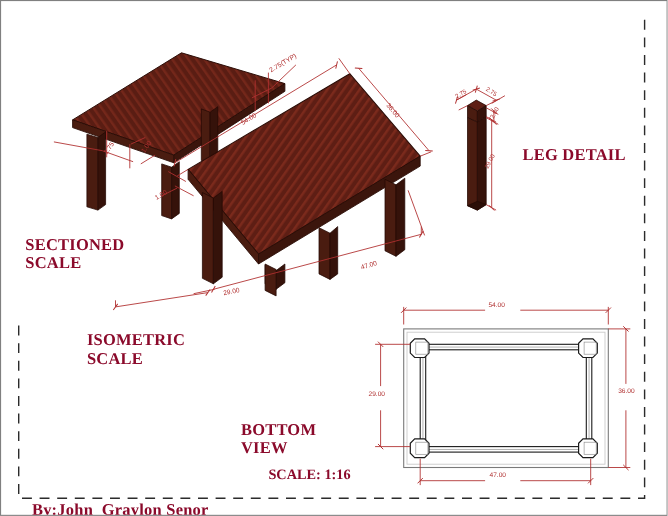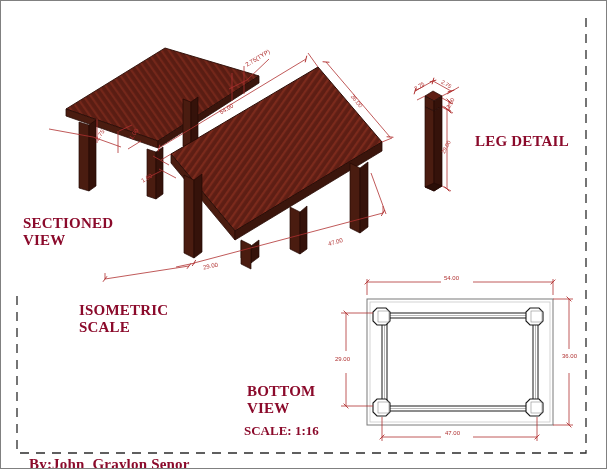--- a/index.html
+++ b/index.html
@@ -29,21 +29,21 @@
     font-family: Liberation Serif, serif;
     font-weight: bold;
     white-space: pre;
     line-height: 1.15;
   }
   .lbl-big { font-size: 15px; letter-spacing: 0.2px; }
   .lbl-scale { font-size: 13px; font-weight: bold; }
   #label-sectioned-view { left: 22px;  top: 214px; }
   #label-isometric-view { left: 78px;  top: 301px; }
   #label-leg-detail     { left: 474px; top: 132px; }
-  #label-bottom-view    { left: 246px; top: 382px; }
+  #label-bottom-view    { left: 218px; top: 382px; }
   #label-author         { left: 28px;  top: 421px; margin-top: 34px; }
   #label-scale          { left: 243px; top: 423px; }
 </style>
 </head>
 <body>
 
 <div id="canvas">
 
   <svg id="svgroot" viewBox="0 0 607 469" xmlns="http://www.w3.org/2000/svg">
     <defs>
@@ -242,21 +242,21 @@
   <div style="position:absolute;left:243px;top:54px;font-size:6px;color:#b03030;transform:rotate(-31deg);font-family:'Liberation Sans',sans-serif;">2.75(TYP)</div>
   <div style="position:absolute;left:93px;top:131px;font-size:6px;color:#b03030;transform:rotate(-55deg);font-family:'Liberation Sans',sans-serif;">2.75</div>
   <div style="position:absolute;left:127px;top:130px;font-size:6px;color:#b03030;transform:rotate(-55deg);font-family:'Liberation Sans',sans-serif;">1.00</div>
 
   <div style="position:absolute;left:413px;top:82px;font-size:5.5px;color:#b03030;transform:rotate(-31deg);font-family:'Liberation Sans',sans-serif;">2.75</div>
   <div style="position:absolute;left:440px;top:80px;font-size:5.5px;color:#b03030;transform:rotate(31deg);font-family:'Liberation Sans',sans-serif;">2.75</div>
   <div style="position:absolute;left:444px;top:99px;font-size:5.5px;color:#b03030;transform:rotate(-62deg);font-family:'Liberation Sans',sans-serif;">2.00</div>
   <div style="position:absolute;left:438px;top:143px;font-size:5.5px;color:#b03030;transform:rotate(-62deg);font-family:'Liberation Sans',sans-serif;">29.00</div>
 
   <div class="lbl lbl-big" id="label-sectioned-view">SECTIONED
-VIEW</div>
+SCALE</div>
 
   <div class="lbl lbl-big" id="label-isometric-view">ISOMETRIC
 SCALE</div>
 
   <div class="lbl lbl-big" id="label-leg-detail">LEG DETAIL</div>
 
   <div class="lbl lbl-big" id="label-bottom-view">BOTTOM
 VIEW</div>
 
   <div class="lbl lbl-big" id="label-author">By:John  Graylon Senor</div>

